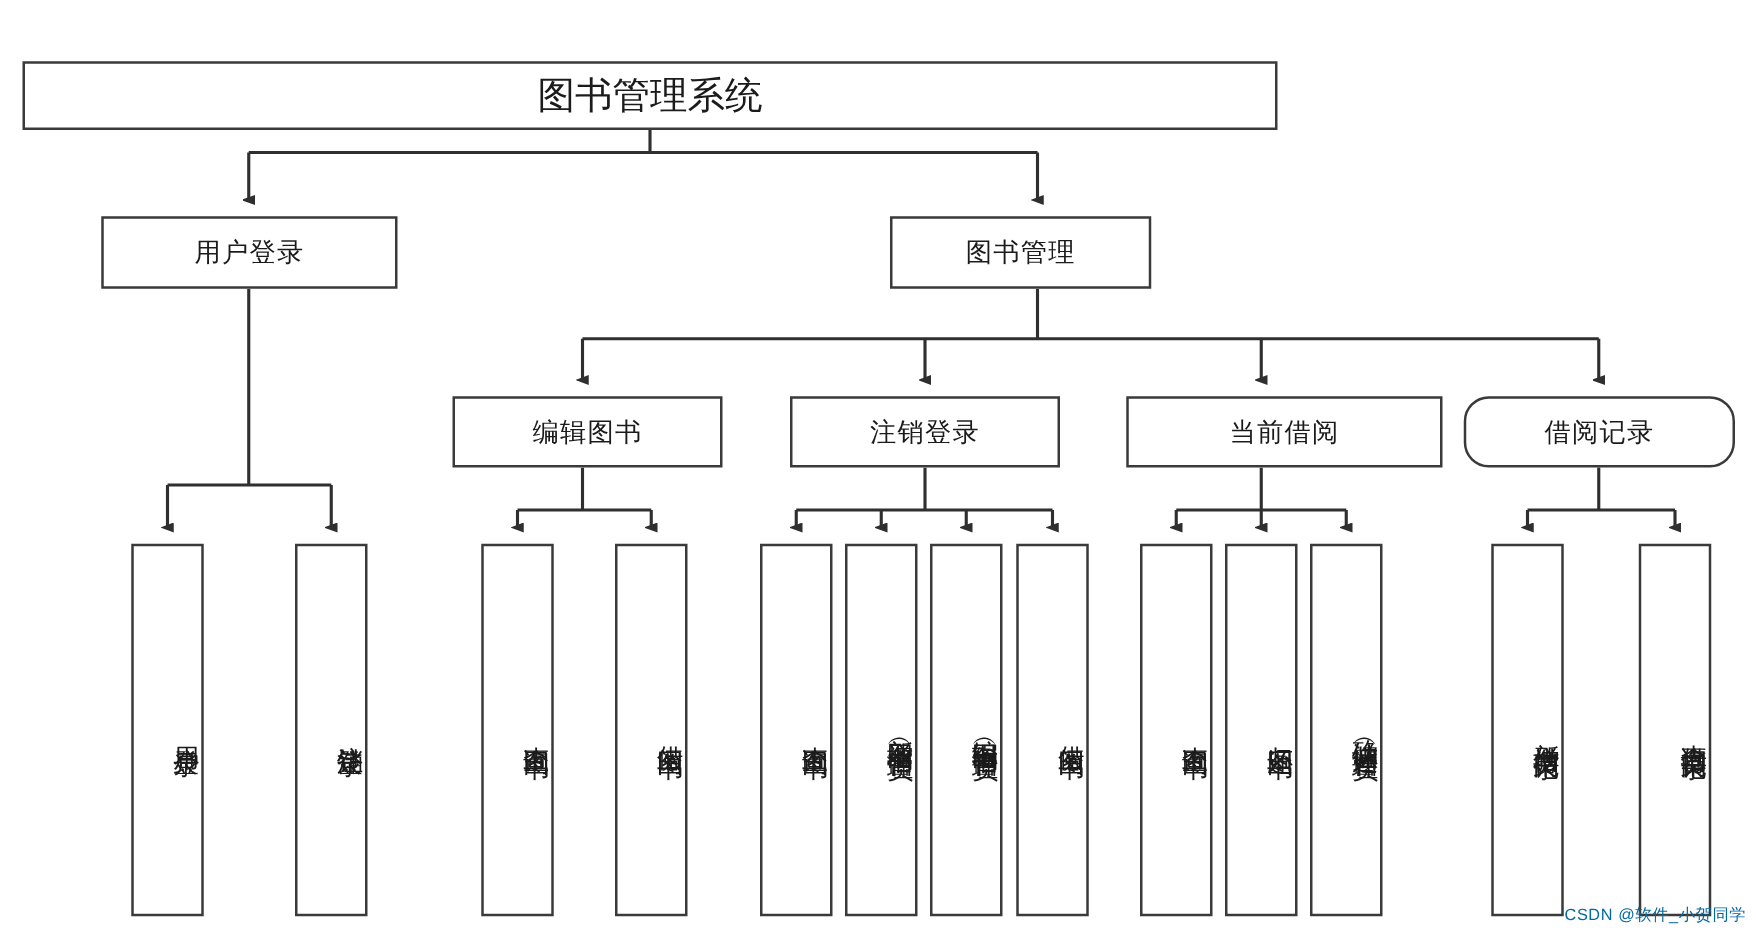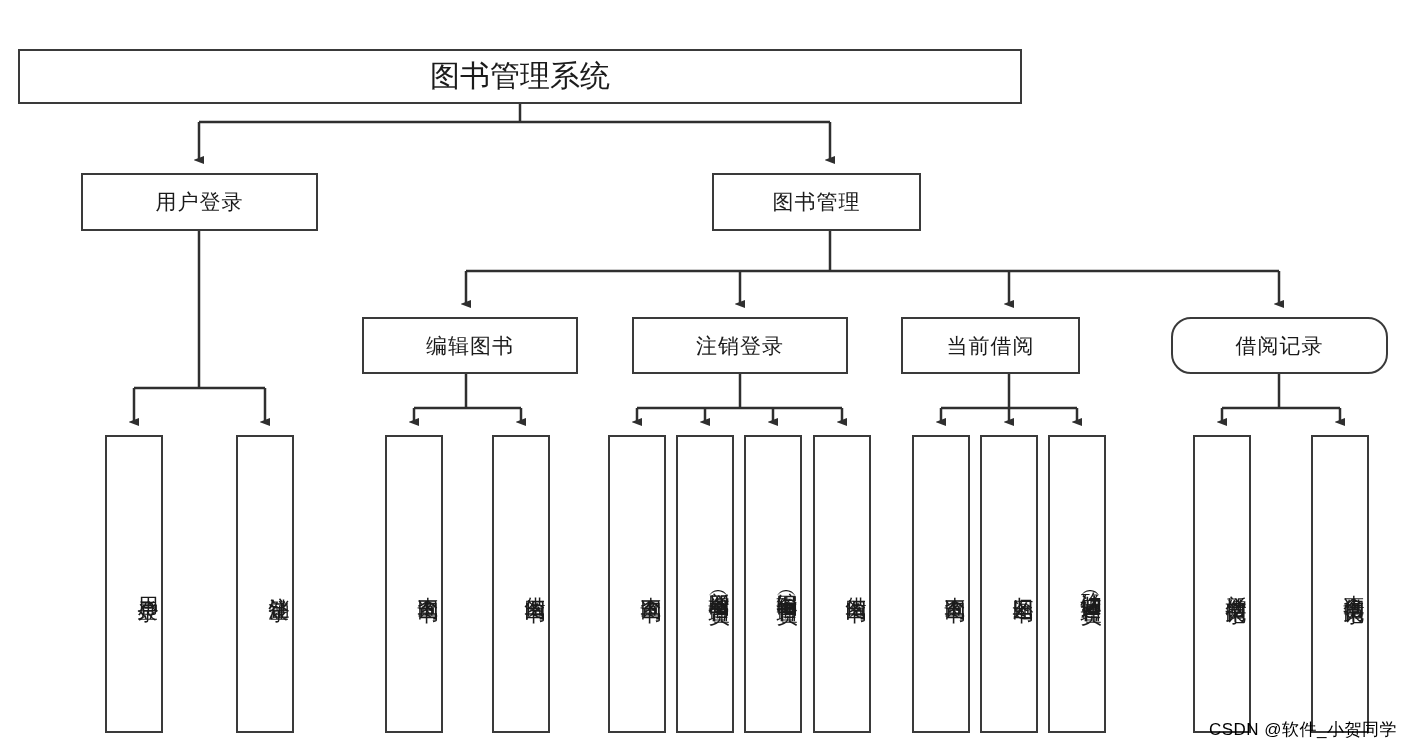--- a/index.html
+++ b/index.html
@@ -26,22 +26,22 @@
     letter-spacing:2px;
     padding:14px 0;
     align-items:flex-start;
     justify-content:center;
   }
   .leaf-label{display:block;}
   .watermark{
     position:absolute;
     right:8px;
     bottom:6px;
-    font-size:17px;
-    color:#000000;
+    font-size:13px;
+    color:#0369a1;
     letter-spacing:0.5px;
     white-space:nowrap;
     user-select:none;
   }
 </style>
 </head>
 <body>
 
 <div id="canvas">
 
@@ -108,21 +108,21 @@
   <div class="node horiz" style="left:712px;top:173px;width:209px;height:58px;">
     <span>图书管理</span>
   </div>
 
   <div class="node horiz" style="left:362px;top:317px;width:216px;height:57px;">
     <span>编辑图书</span>
   </div>
   <div class="node horiz" style="left:632px;top:317px;width:216px;height:57px;">
     <span>注销登录</span>
   </div>
-  <div class="node horiz" style="left:901px;top:317px;width:179px;height:57px;">
+  <div class="node horiz" style="left:901px;top:317px;width:253px;height:57px;">
     <span>当前借阅</span>
   </div>
   <div class="node horiz" style="left:1171px;top:317px;width:217px;height:57px;border-radius:20px;">
     <span>借阅记录</span>
   </div>
 
   <div class="node leaf" style="left:105px;top:435px;width:58px;height:298px;">
     <span class="leaf-label">用户登录</span>
   </div>
   <div class="node leaf" style="left:236px;top:435px;width:58px;height:298px;">

